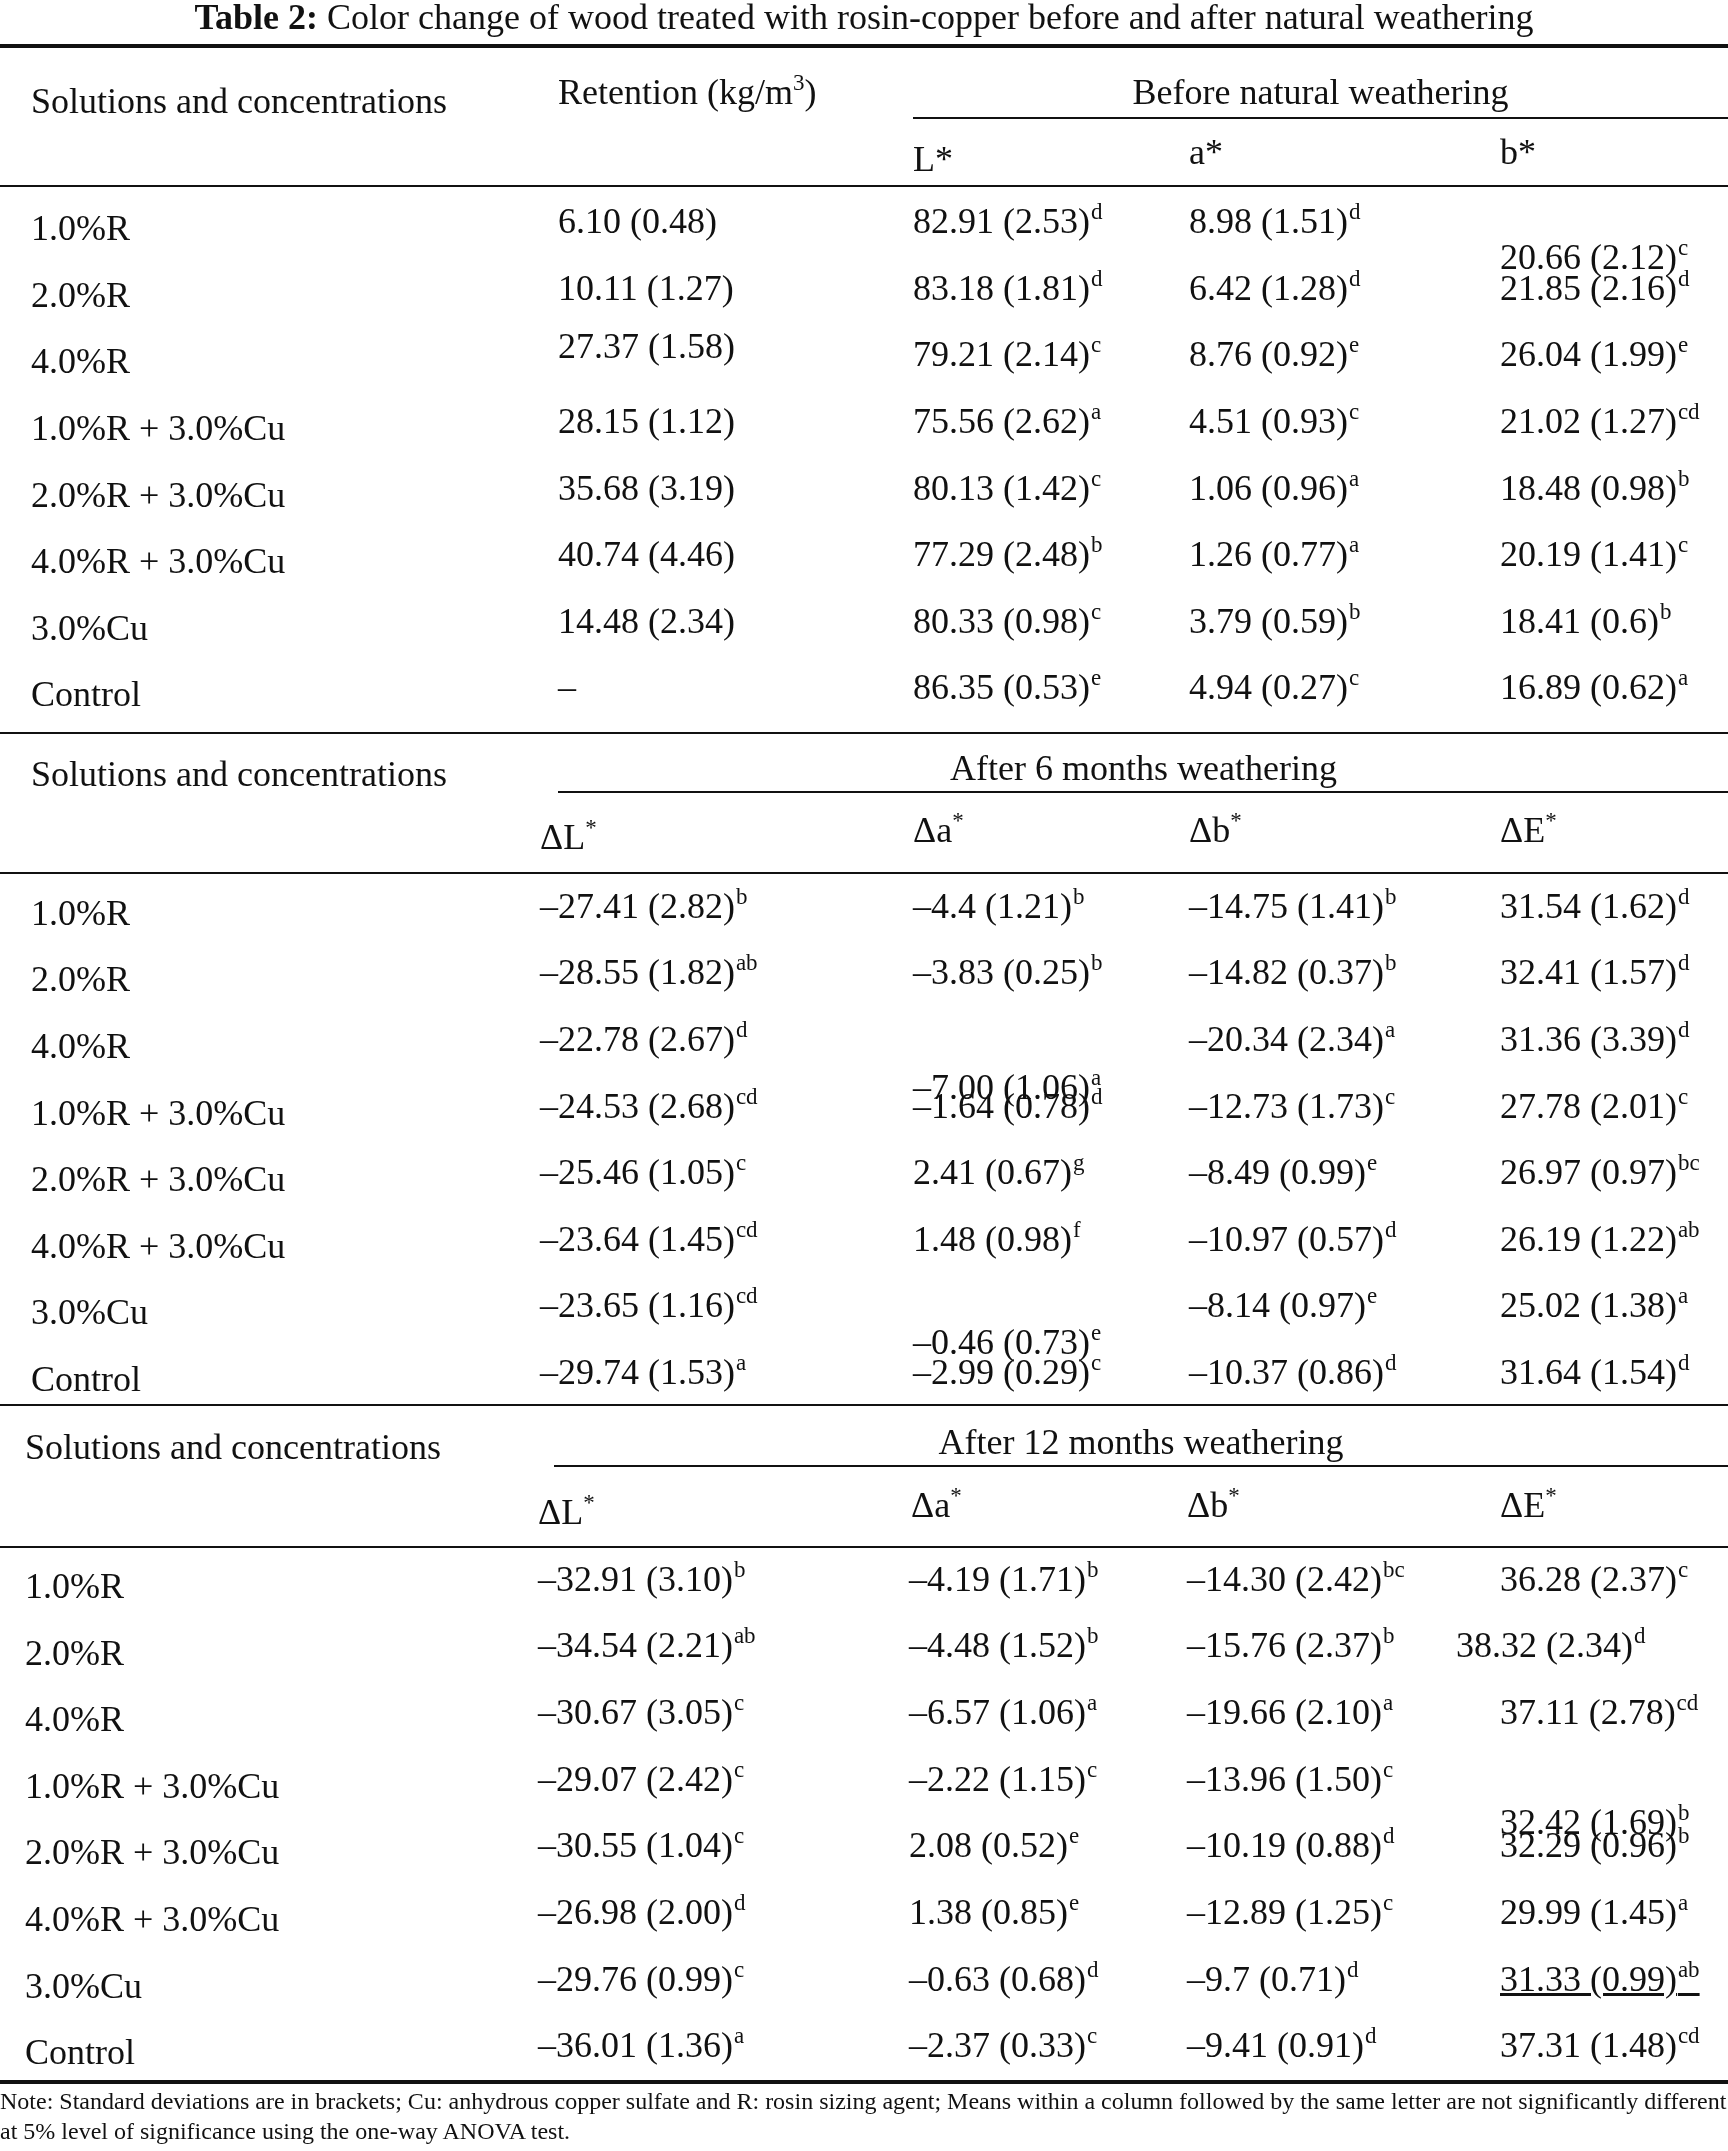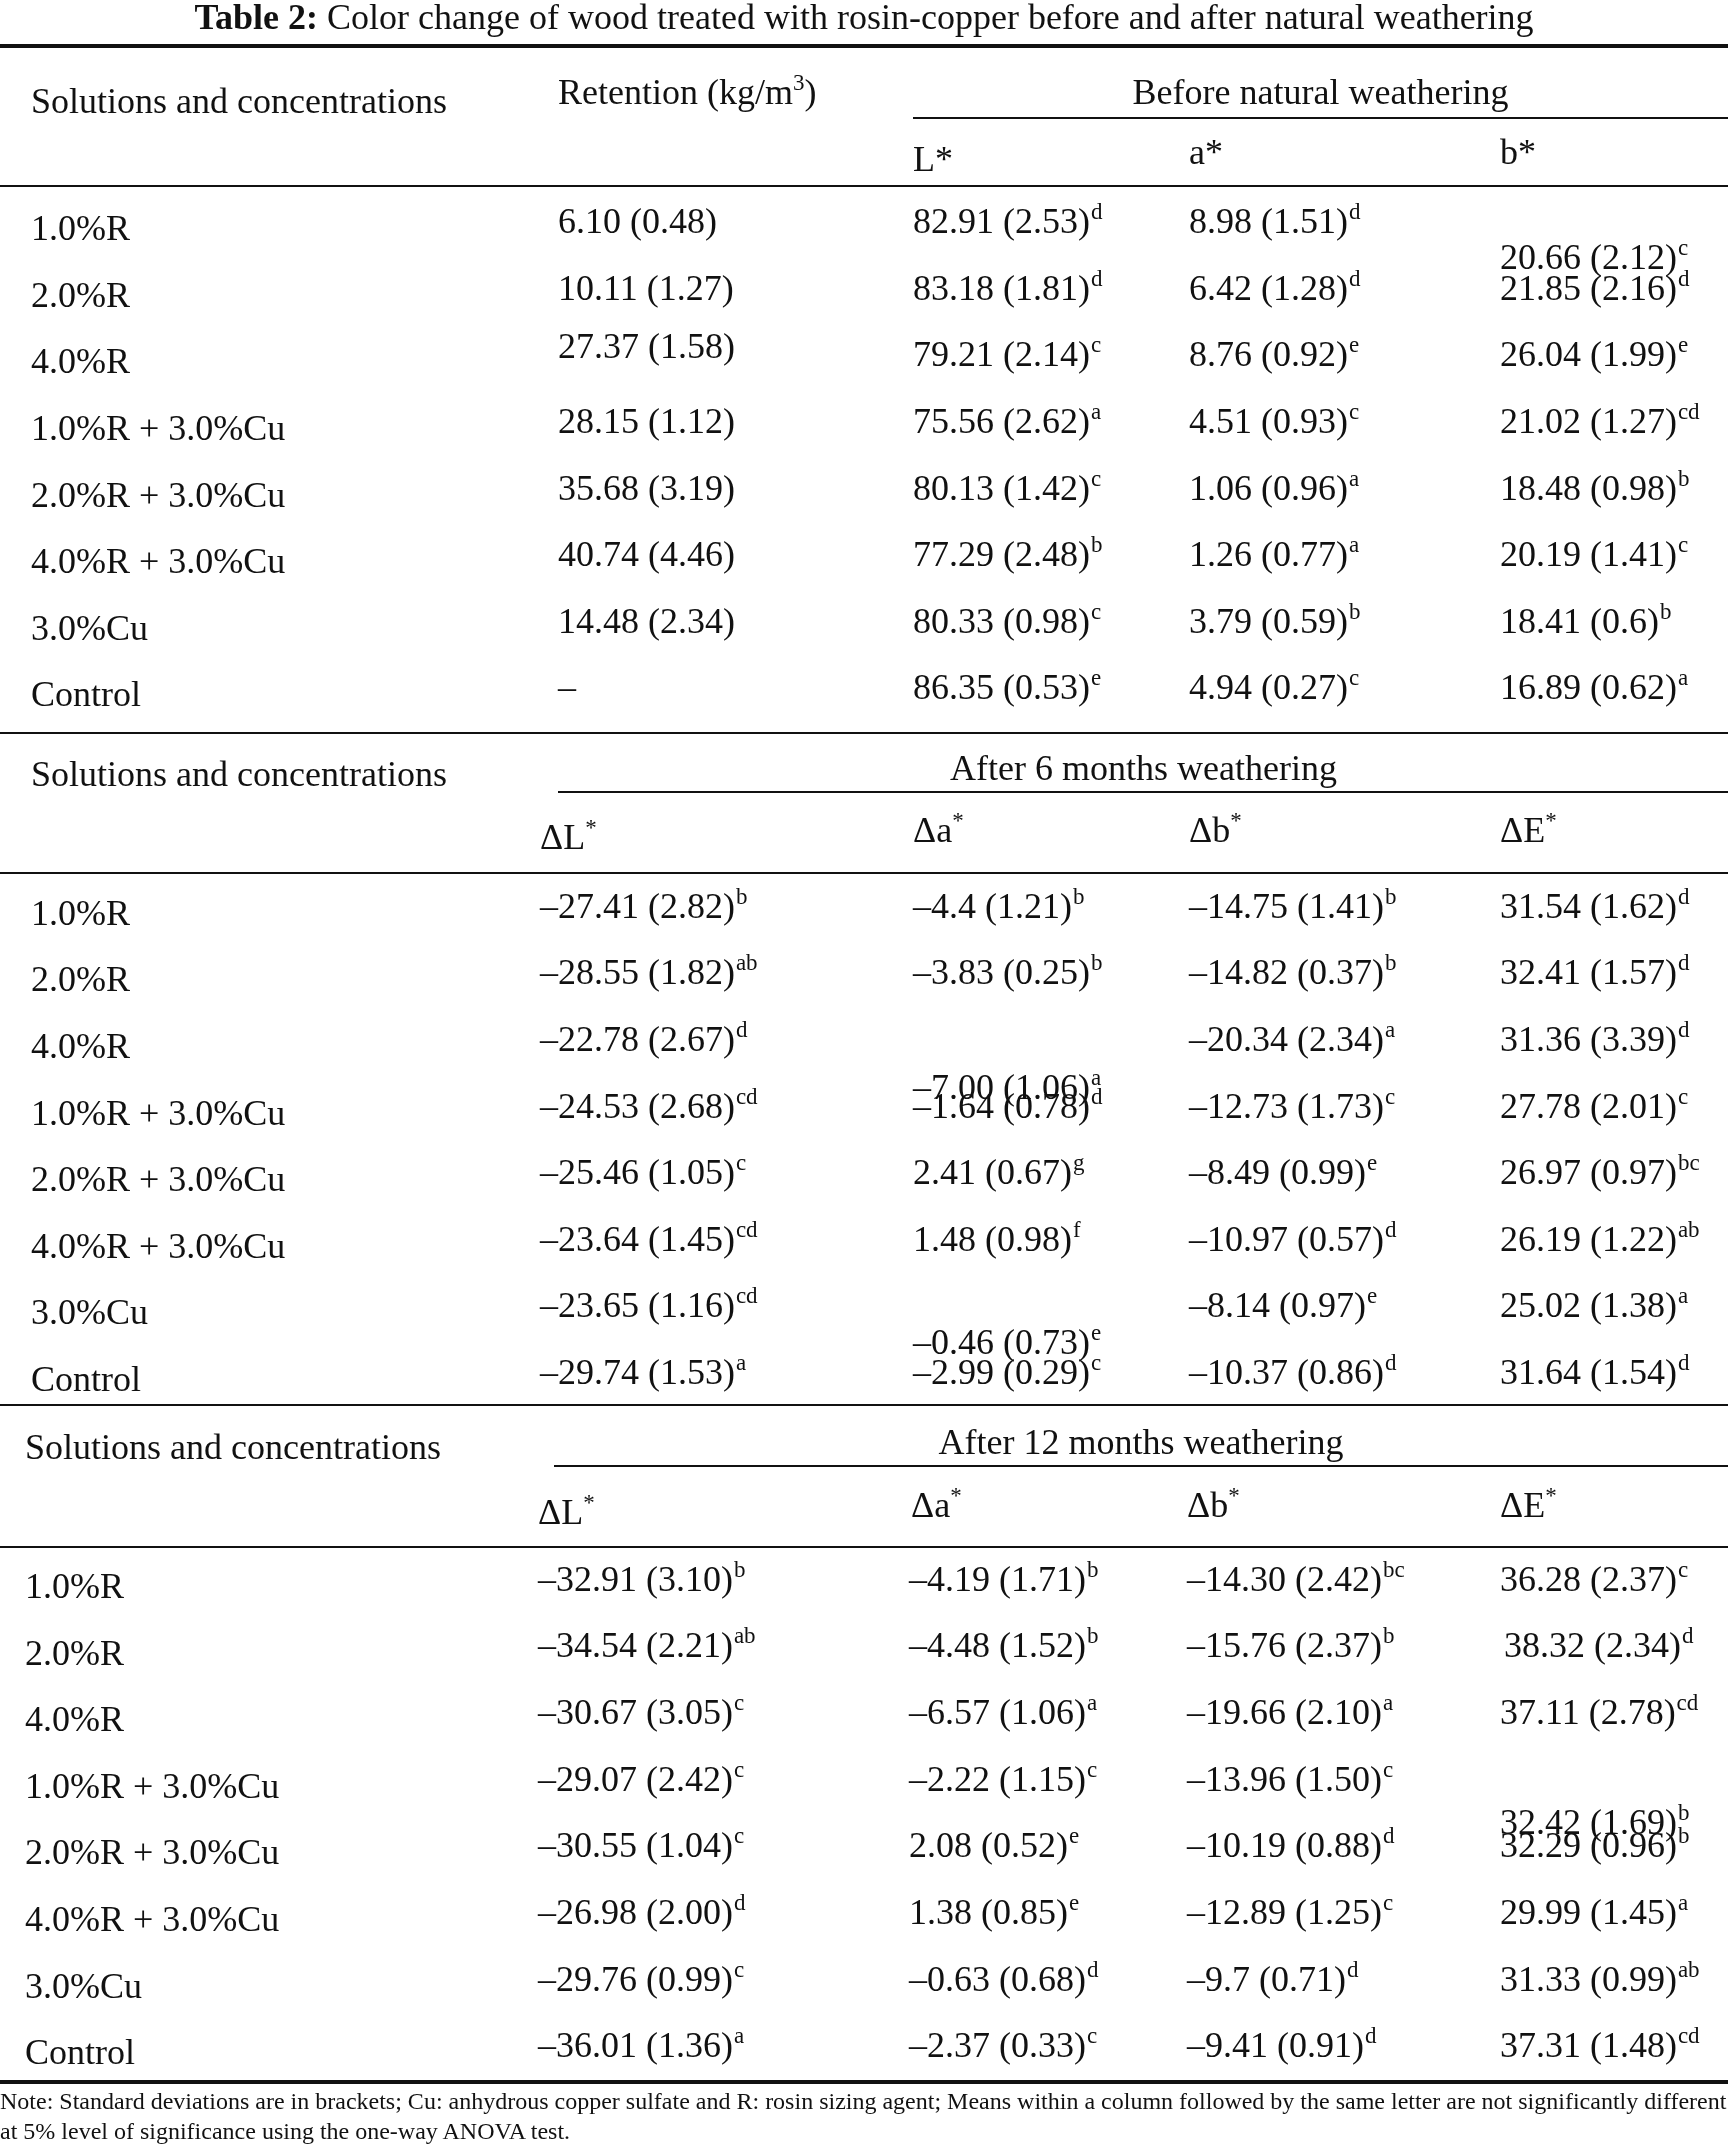--- a/index.html
+++ b/index.html
@@ -161,21 +161,21 @@
 <div id="sec-12m">
     <div class="cell" style="left: 25px; top: 1566px;"><span>1.0%R</span></div>
     <div class="cell" style="left: 538px; top: 1559px;"><span>–32.91 (3.10)</span><sup>b</sup></div>
     <div class="cell" style="left: 909px; top: 1559px;"><span>–4.19 (1.71)</span><sup>b</sup></div>
     <div class="cell" style="left: 1187px; top: 1559px;"><span>–14.30 (2.42)</span><sup>bc</sup></div>
     <div class="cell" style="left: 1500px; top: 1559px;"><span>36.28 (2.37)</span><sup>c</sup></div>
     <div class="cell" style="left: 25px; top: 1633px;"><span>2.0%R</span></div>
     <div class="cell" style="left: 538px; top: 1625px;"><span>–34.54 (2.21)</span><sup>ab</sup></div>
     <div class="cell" style="left: 909px; top: 1625px;"><span>–4.48 (1.52)</span><sup>b</sup></div>
     <div class="cell" style="left: 1187px; top: 1625px;"><span>–15.76 (2.37)</span><sup>b</sup></div>
-    <div class="cell" style="left: 1504px; top: 1625px; text-align: center;"><span>38.32 (2.34)</span><sup>d</sup></div>
+    <div class="cell" style="left: 1456px; top: 1625px; text-align: center;"><span>38.32 (2.34)</span><sup>d</sup></div>
     <div class="cell" style="left: 25px; top: 1699px;"><span>4.0%R</span></div>
     <div class="cell" style="left: 538px; top: 1692px;"><span>–30.67 (3.05)</span><sup>c</sup></div>
     <div class="cell" style="left: 909px; top: 1692px;"><span>–6.57 (1.06)</span><sup>a</sup></div>
     <div class="cell" style="left: 1187px; top: 1692px;"><span>–19.66 (2.10)</span><sup>a</sup></div>
     <div class="cell" style="left: 1500px; top: 1692px;"><span>37.11 (2.78)</span><sup>cd</sup></div>
     <div class="cell" style="left: 25px; top: 1766px;"><span>1.0%R + 3.0%Cu</span></div>
     <div class="cell" style="left: 538px; top: 1759px;"><span>–29.07 (2.42)</span><sup>c</sup></div>
     <div class="cell" style="left: 909px; top: 1759px;"><span>–2.22 (1.15)</span><sup>c</sup></div>
     <div class="cell" style="left: 1187px; top: 1759px;"><span>–13.96 (1.50)</span><sup>c</sup></div>
     <div class="cell" style="left: 1500px; top: 1759px; margin-top: 43px;"><span>32.42 (1.69)</span><sup>b</sup></div>
@@ -186,21 +186,21 @@
     <div class="cell" style="left: 1500px; top: 1825px;"><span>32.29 (0.96)</span><sup>b</sup></div>
     <div class="cell" style="left: 25px; top: 1899px;"><span>4.0%R + 3.0%Cu</span></div>
     <div class="cell" style="left: 538px; top: 1892px;"><span>–26.98 (2.00)</span><sup>d</sup></div>
     <div class="cell" style="left: 909px; top: 1892px;"><span>1.38 (0.85)</span><sup>e</sup></div>
     <div class="cell" style="left: 1187px; top: 1892px;"><span>–12.89 (1.25)</span><sup>c</sup></div>
     <div class="cell" style="left: 1500px; top: 1892px;"><span>29.99 (1.45)</span><sup>a</sup></div>
     <div class="cell" style="left: 25px; top: 1966px;"><span>3.0%Cu</span></div>
     <div class="cell" style="left: 538px; top: 1959px;"><span>–29.76 (0.99)</span><sup>c</sup></div>
     <div class="cell" style="left: 909px; top: 1959px;"><span>–0.63 (0.68)</span><sup>d</sup></div>
     <div class="cell" style="left: 1187px; top: 1959px;"><span>–9.7 (0.71)</span><sup>d</sup></div>
-    <div class="cell" style="left: 1500px; top: 1959px;"><span>31.33 (0.99)</span><sup>ab</sup></div>
+    <div class="cell" style="left: 1500px; top: 1959px; text-decoration: underline;"><span>31.33 (0.99)</span><sup>ab</sup></div>
     <div class="cell" style="left: 25px; top: 2032px;"><span>Control</span></div>
     <div class="cell" style="left: 538px; top: 2025px;"><span>–36.01 (1.36)</span><sup>a</sup></div>
     <div class="cell" style="left: 909px; top: 2025px;"><span>–2.37 (0.33)</span><sup>c</sup></div>
     <div class="cell" style="left: 1187px; top: 2025px;"><span>–9.41 (0.91)</span><sup>d</sup></div>
     <div class="cell" style="left: 1500px; top: 2025px;"><span>37.31 (1.48)</span><sup>cd</sup></div>
   </div>
 
 <div class="rule thick" style="top:2080px;"></div>
 
 <div class="note">Note: Standard deviations are in brackets; Cu: anhydrous copper sulfate and R: rosin sizing agent; Means within a column followed by the same letter are not significantly different at 5% level of significance using the one-way ANOVA test.</div>

